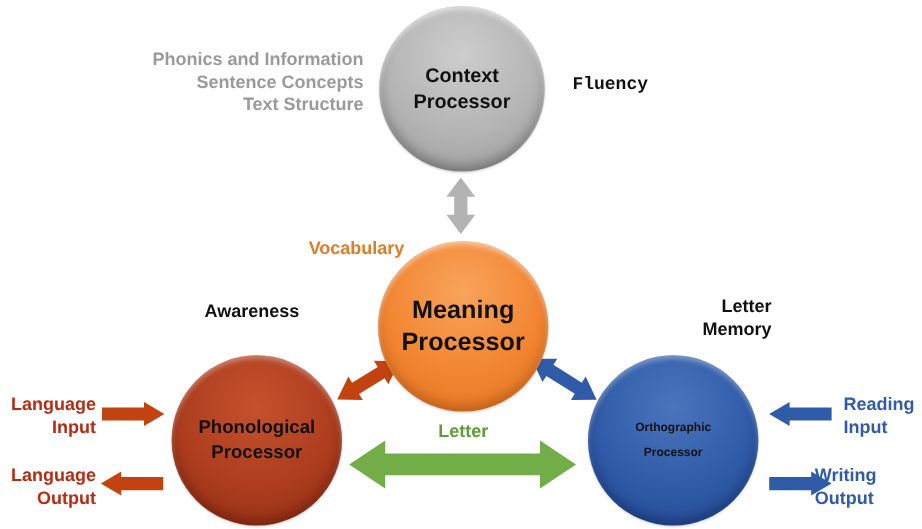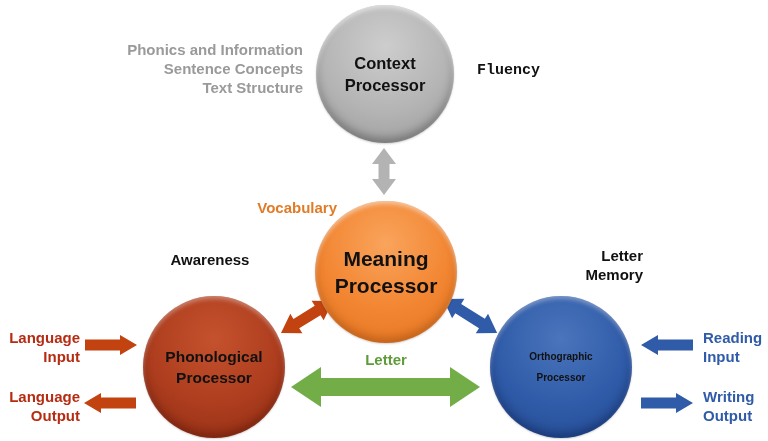--- a/index.html
+++ b/index.html
@@ -54,21 +54,21 @@
   .lbl span{display:block;}
   .lbl.context-clues{right:465px;top:40px;text-align:right;color:var(--text-gray,#9a9a9a);}
   .lbl.fluency{left:477px;top:61px;color:var(--text-black,#111);font-family:Liberation Mono, monospace;}
   .lbl.vocabulary{right:431px;top:198px;text-align:right;color:var(--text-orange,#e07c28);}
   .lbl.phonemic{left:130px;top:250px;width:160px;text-align:center;color:var(--text-black,#111);}
   .lbl.letter{left:483px;top:246px;width:160px;text-align:right;color:var(--text-black,#111);}
   .lbl.phonics{left:306px;top:350px;width:160px;text-align:center;color:var(--text-green,#5f9c39);}
   .lbl.lang-in{left:0;top:328px;width:80px;text-align:right;color:var(--text-red,#b52c12);}
   .lbl.lang-out{left:0;top:387px;width:80px;text-align:right;color:var(--text-red,#b52c12);}
   .lbl.read-in{left:703px;top:328px;width:65px;text-align:left;color:var(--text-blue,#2f5ba8);}
-  .lbl.write-out{left:703px;top:387px;width:65px;text-align:left;color:var(--text-blue,#2f5ba8);}
+  .lbl.write-out{left:679px;top:387px;width:65px;text-align:left;color:var(--text-blue,#2f5ba8);}
 </style>
 </head>
 <body>
 
 <div class="canvas">
 
   <svg class="arrows" viewBox="0 0 768 441" aria-hidden="true">
 
     <polygon points="0,0 16,-12 16,-5.5 31,-5.5 31,-12 47,0 31,12 31,5.5 16,5.5 16,12" transform="translate(384,148) rotate(90)" style="fill:var(--arrow-gray)"></polygon>
 

